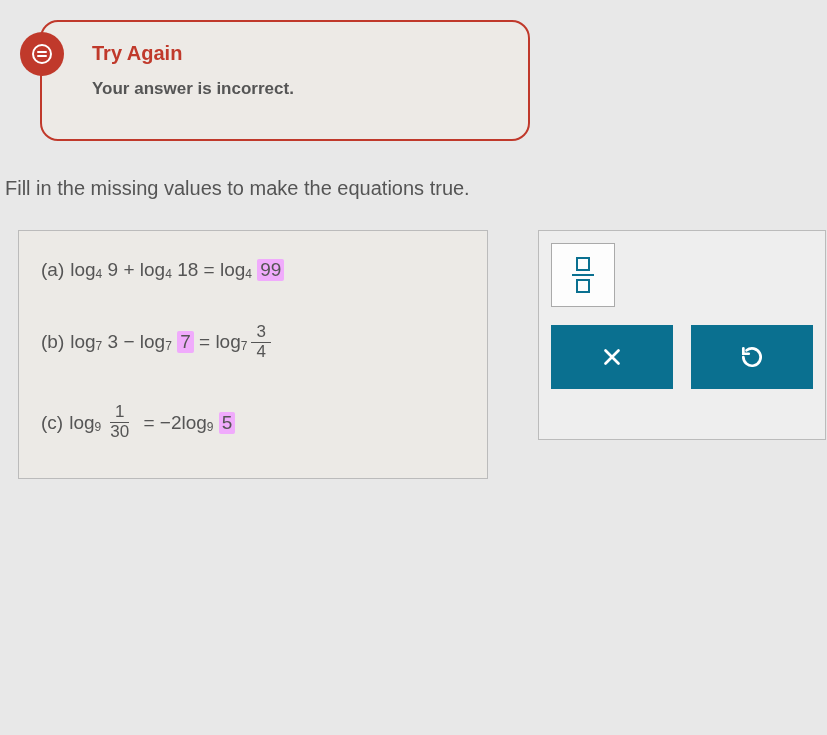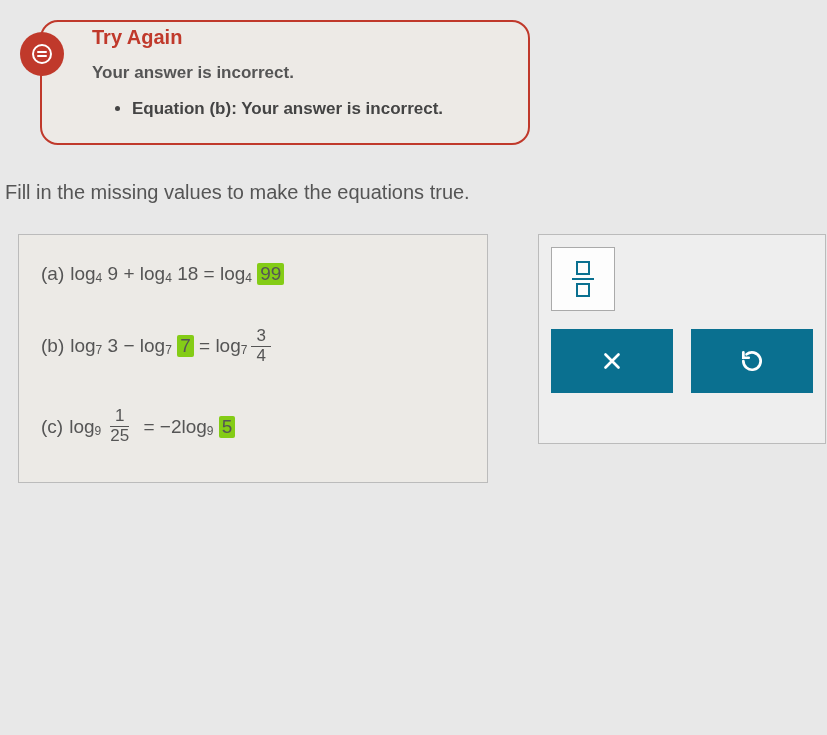--- a/index.html
+++ b/index.html
@@ -13,21 +13,21 @@
       width: 827px;
       height: 735px;
       position: relative;
     }
     .feedback-box {
       position: relative;
       margin: 20px 0 0 40px;
       width: 490px;
       border: 2px solid #c0392b;
       border-radius: 18px;
-      padding: 4px 28px 24px 50px;
+      padding: 20px 28px 24px 50px;
       background: #edeae6;
     }
     .badge {
       position: absolute;
       left: -22px;
       top: 10px;
       width: 44px;
       height: 44px;
       background: #c0392b;
       border-radius: 50%;
@@ -91,21 +91,21 @@
     .eq .label {
       margin-right: 6px;
     }
     .sub {
       font-size: 12px;
       vertical-align: sub;
       position: relative;
       top: 4px;
     }
     .hl {
-      background: #84cc16;
+      background: #f0abfc;
       padding: 0 3px;
       border-radius: 2px;
     }
     .frac {
       display: inline-flex;
       flex-direction: column;
       align-items: center;
       vertical-align: middle;
       margin: 0 4px;
       font-size: 17px;
@@ -181,25 +181,20 @@
 
 <div class="feedback-box">
   <div class="badge">
     <svg viewBox="0 0 24 24" fill="none" stroke="#fff" stroke-width="2">
       <circle cx="12" cy="12" r="9"></circle>
       <path d="M8 10h8M8 14h8" stroke-linecap="round"></path>
     </svg>
   </div>
   <div class="feedback-title">Try Again</div>
   <div class="feedback-msg">Your answer is incorrect.</div>
-  <ul class="feedback-list">
-    <li>
-      <span>Equation (b):</span><span> Your answer is incorrect.</span>
-    </li>
-  </ul>
 </div>
 
 <div class="instruction">Fill in the missing values to make the equations true.</div>
 
 <div class="content-row">
   <div class="equations-box">
 
     <div class="eq">
       <span class="label">(a)</span>
       <span>log</span><span class="sub">4</span>&nbsp;<span>9</span>
@@ -220,21 +215,21 @@
         <span class="num">3</span>
         <span class="den">4</span>
       </span>
     </div>
 
     <div class="eq">
       <span class="label">(c)</span>
       <span>log</span><span class="sub">9</span>
       <span class="frac">
         <span class="num">1</span>
-        <span class="den">25</span>
+        <span class="den">30</span>
       </span>
       &nbsp;<span>=</span>&nbsp;
       <span>−2</span>
       <span>log</span><span class="sub">9</span>&nbsp;<span class="hl">5</span>
     </div>
 
   </div>
 
   <div class="tool-panel">
     <div class="tool-row1">

